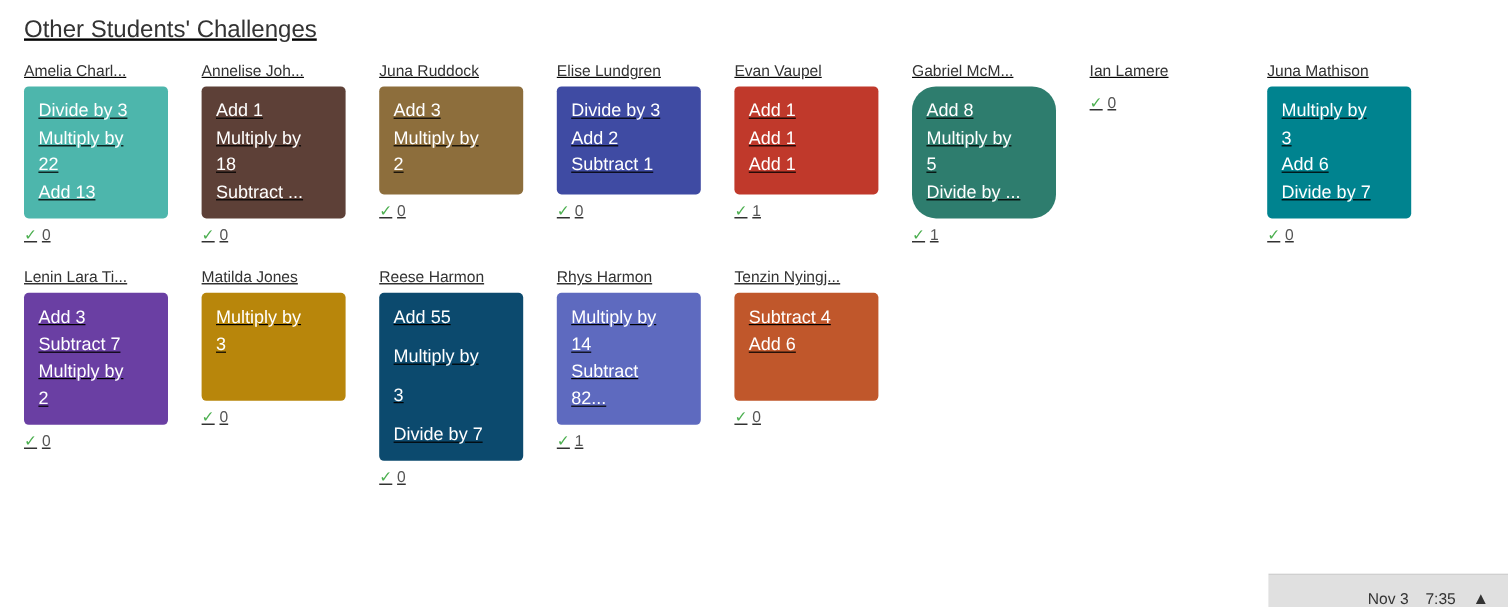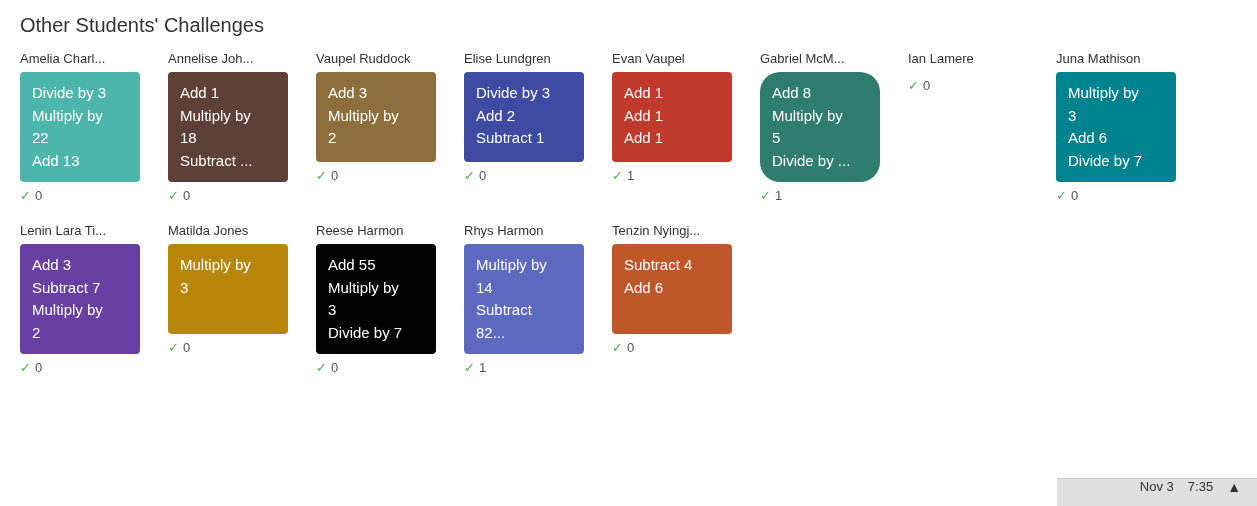--- a/index.html
+++ b/index.html
@@ -9,20 +9,21 @@
       width: 1257px;
       min-height: 506px;
       overflow: hidden;
       position: relative;
     }
     .page {
       background: white;
       width: 1257px;
       min-height: 506px;
       padding: 14px 20px 12px 20px;
+      text-decoration: underline;
     }
     .page-title {
       font-size: 20px;
       font-weight: 400;
       color: #333;
       margin-bottom: 14px;
     }
     .student-col {
       display: flex;
       flex-direction: column;
@@ -69,32 +70,32 @@
     .teal { background-color: #4db6ac; }
     .dark-brown { background-color: #5d4037; }
     .brown { background-color: #8d6e3c; }
     .indigo { background-color: #3f4ba3; }
     .red { background-color: #c0392b; }
     .dark-teal { background-color: #2e7d6e; border-radius: 20px; }
     .dark-green { background-color: #2e5d5a; }
     .cyan { background-color: #00838f; }
     .purple { background-color: #6a3fa3; }
     .gold { background-color: #b8860b; }
-    .olive { background-color: #000000; }
+    .olive { background-color: #0c4a6e; gap: 10px; }
     .blue-purple { background-color: #5e6abf; }
     .brick { background-color: #c0572b; }
     .bottom-bar {
       position: fixed;
       bottom: 0;
       right: 0;
       background: #e0e0e0;
       width: 200px;
       height: 28px;
       display: flex;
-      align-items: flex-start;
+      align-items: flex-end;
       justify-content: flex-end;
       padding-right: 16px;
       gap: 14px;
       font-size: 13px;
       color: #333;
       border-top: 1px solid #ccc;
     }
     .wifi-icon { font-size: 14px; }
   </style>
 </head>
@@ -124,21 +125,21 @@
           <div>Multiply by</div>
           <div>18</div>
           <div>Subtract ...</div>
         </div>
         <div class="check-count">
           <span class="check-icon">✓</span>
           <span>0</span>
         </div>
       </div>
       <div class="student-col">
-        <div class="student-name">Vaupel Ruddock</div>
+        <div class="student-name">Juna Ruddock</div>
         <div class="challenge-card brown">
           <div>Add 3</div>
           <div>Multiply by</div>
           <div>2</div>
         </div>
         <div class="check-count">
           <span class="check-icon">✓</span>
           <span>0</span>
         </div>
       </div>

